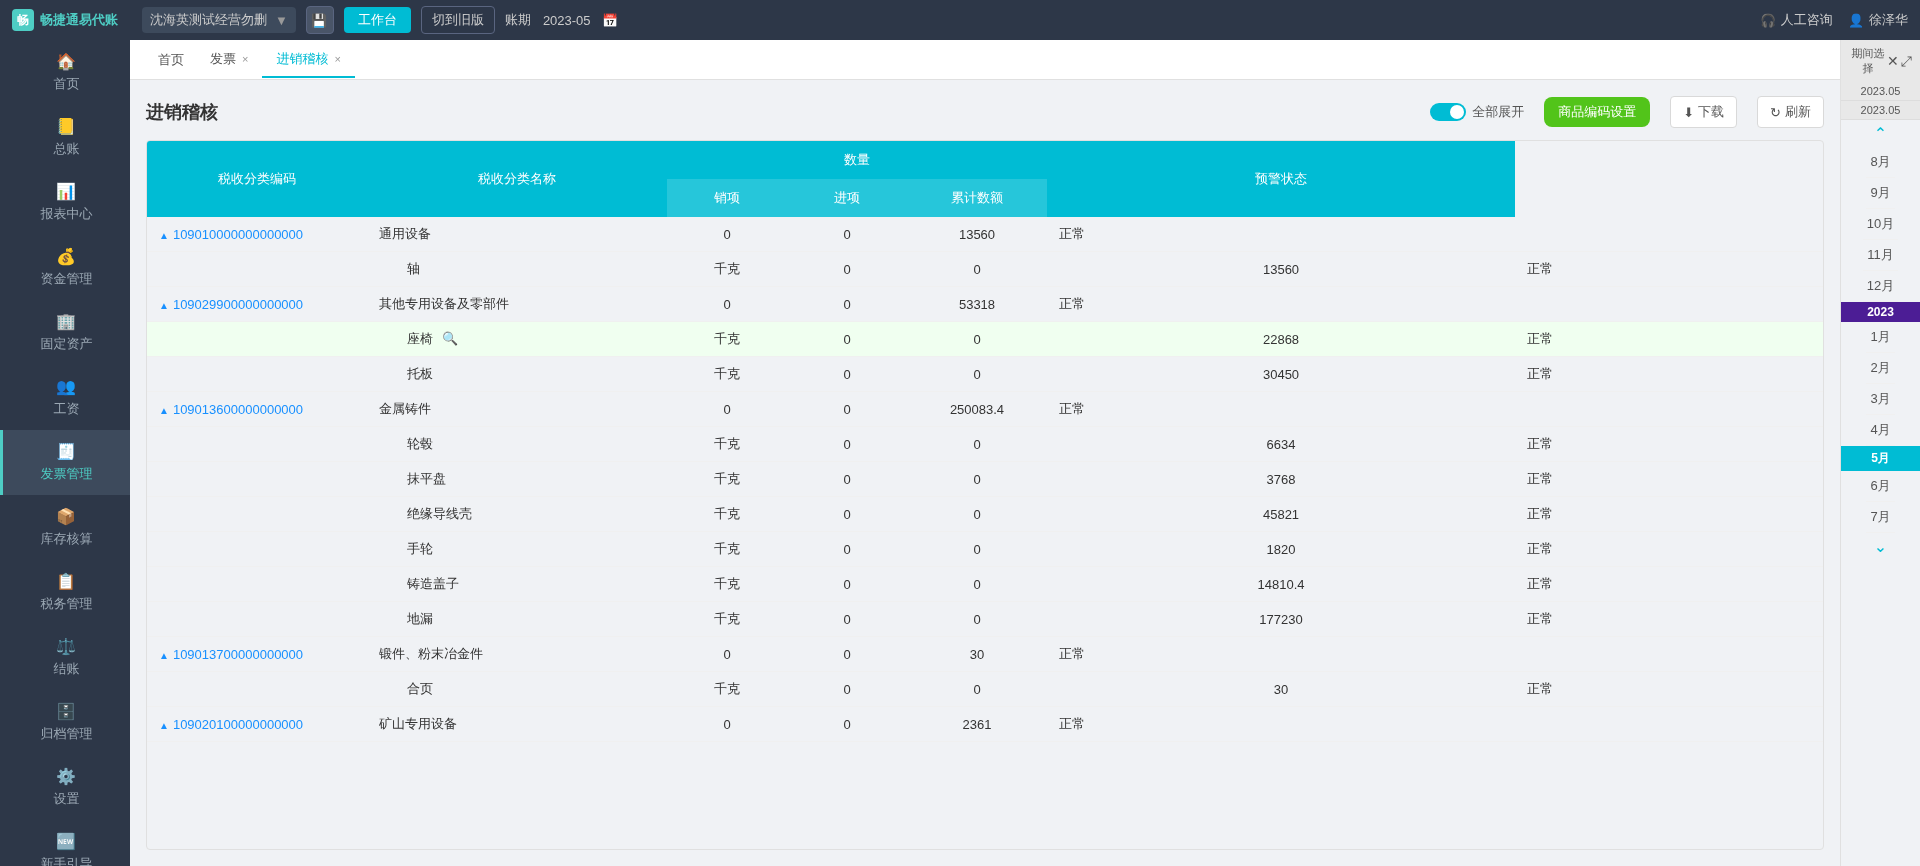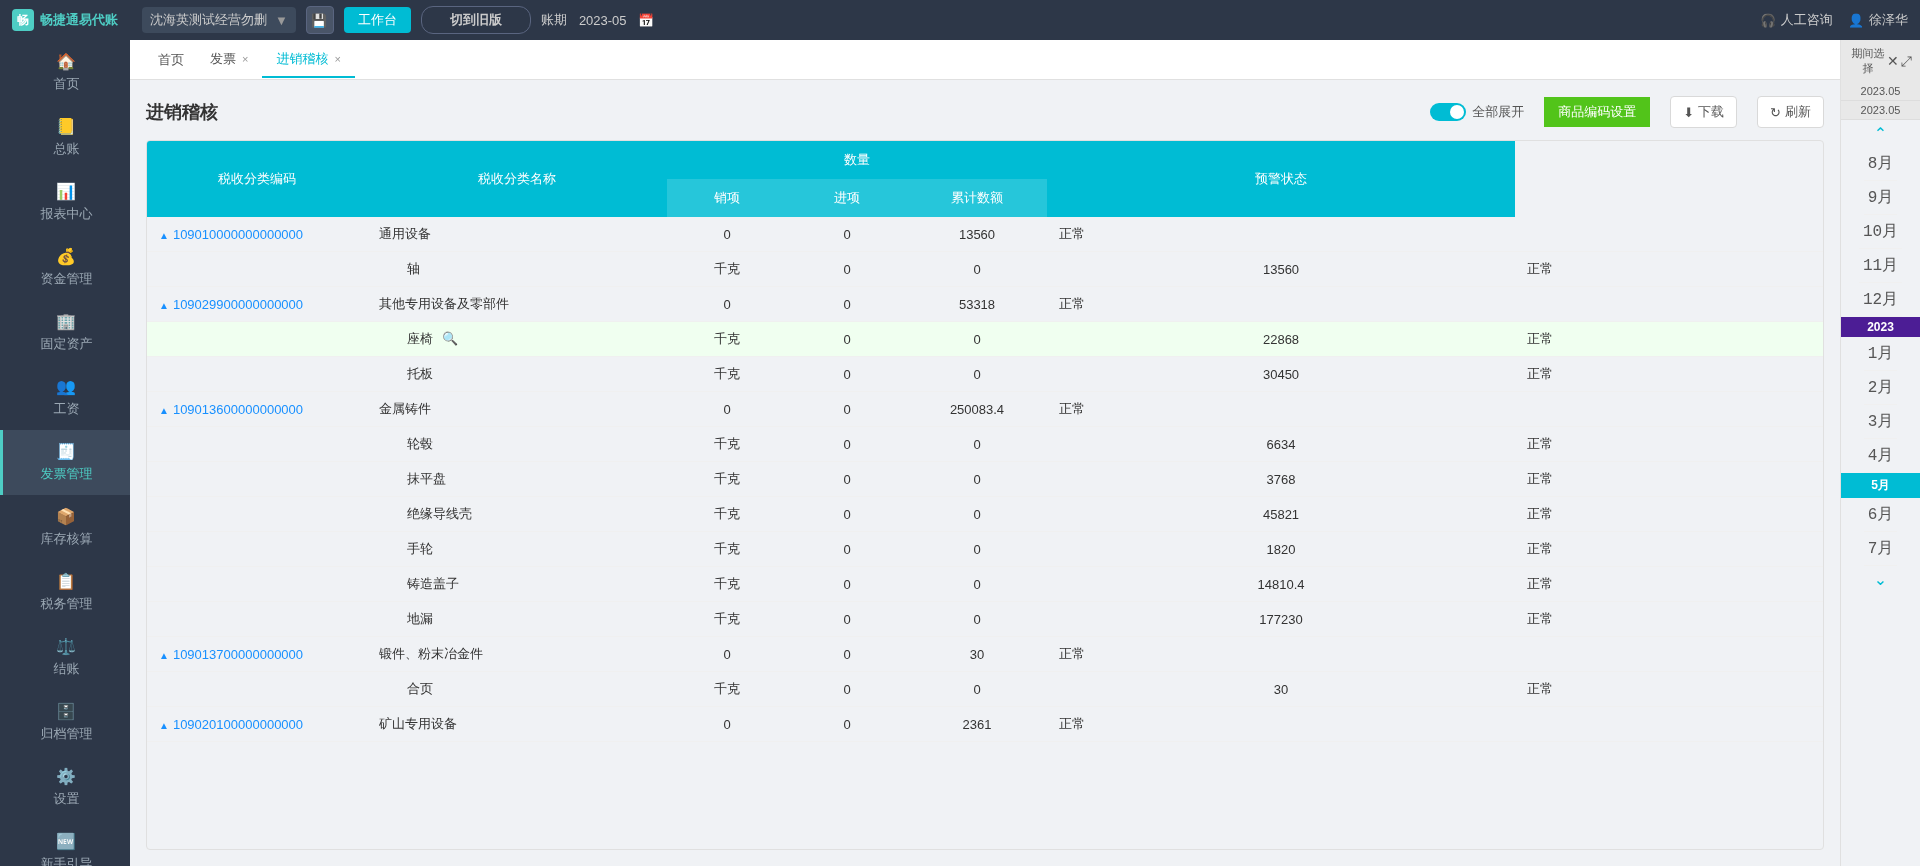--- a/index.html
+++ b/index.html
@@ -42,21 +42,21 @@
       background: #4a5568; border-radius: 4px;
       display: flex; align-items: center; justify-content: center;
       color: #ccc; cursor: pointer; border: 1px solid #5a6580;
     }
     .topbar-workstation {
       background: #00bcd4; color: white; padding: 4px 14px;
       border-radius: 4px; cursor: pointer; font-size: 13px;
     }
     .topbar-switch {
       background: transparent; border: 1px solid #5a6580; color: #ccc;
-      padding: 4px 28px; border-radius: 12px; cursor: pointer; font-size: 13px; font-weight: bold;
+      padding: 4px 10px; border-radius: 4px; cursor: pointer; font-size: 13px;
     }
     .topbar-period {
       color: #ccc; font-size: 13px; display: flex; align-items: center; gap: 12px;
     }
     .topbar-right {
       margin-left: auto; display: flex; align-items: center; gap: 16px; color: #ccc;
     }
     .topbar-right .icon-btn { display: flex; align-items: center; gap: 4px; cursor: pointer; font-size: 12px; }
 
     
@@ -113,21 +113,21 @@
       width: 36px; height: 18px; background: #00bcd4; border-radius: 9px;
       position: relative; cursor: pointer;
     }
     .toggle-switch::after {
       content: ''; position: absolute; right: 2px; top: 2px;
       width: 14px; height: 14px; background: white; border-radius: 50%;
     }
 
     .btn-green {
       background: #52c41a; color: white; border: none; padding: 6px 14px;
-      border-radius: 0; cursor: pointer; font-size: 13px;
+      border-radius: 8px; cursor: pointer; font-size: 13px;
     }
     .btn-outline {
       background: white; color: #555; border: 1px solid #d9d9d9;
       padding: 6px 12px; border-radius: 4px; cursor: pointer; font-size: 13px;
       display: flex; align-items: center; gap: 4px;
     }
 
     
     .table-container { flex: 1; overflow: auto; border: 1px solid #e0e0e0; border-radius: 4px; }
     table { width: 100%; border-collapse: collapse; }
@@ -154,22 +154,22 @@
     .right-panel-header {
       width: 100%;
       background: #e8e8e8;
       text-align: center;
       padding: 6px 4px;
       font-size: 12px; color: #555;
       display: flex; align-items: center; justify-content: space-between;
       padding: 6px 8px;
     }
     .period-item {
-      text-align: center; padding: 6px 4px; font-size: 16px; color: #555;
-      cursor: pointer; border-bottom: 1px solid #f0f0f0; font-family: Liberation Mono, monospace;
+      text-align: center; padding: 6px 4px; font-size: 13px; color: #555;
+      cursor: pointer; border-bottom: 1px solid #f0f0f0;
     }
     .scroll-btn { padding: 4px; cursor: pointer; color: #00bcd4; text-align: center; font-size: 16px; }
   </style>
 </head>
 <body>
 
 <div class="topbar">
   <div class="topbar-brand">
     <div class="topbar-brand-icon">畅</div>
     <span>畅捷通易代账</span>

